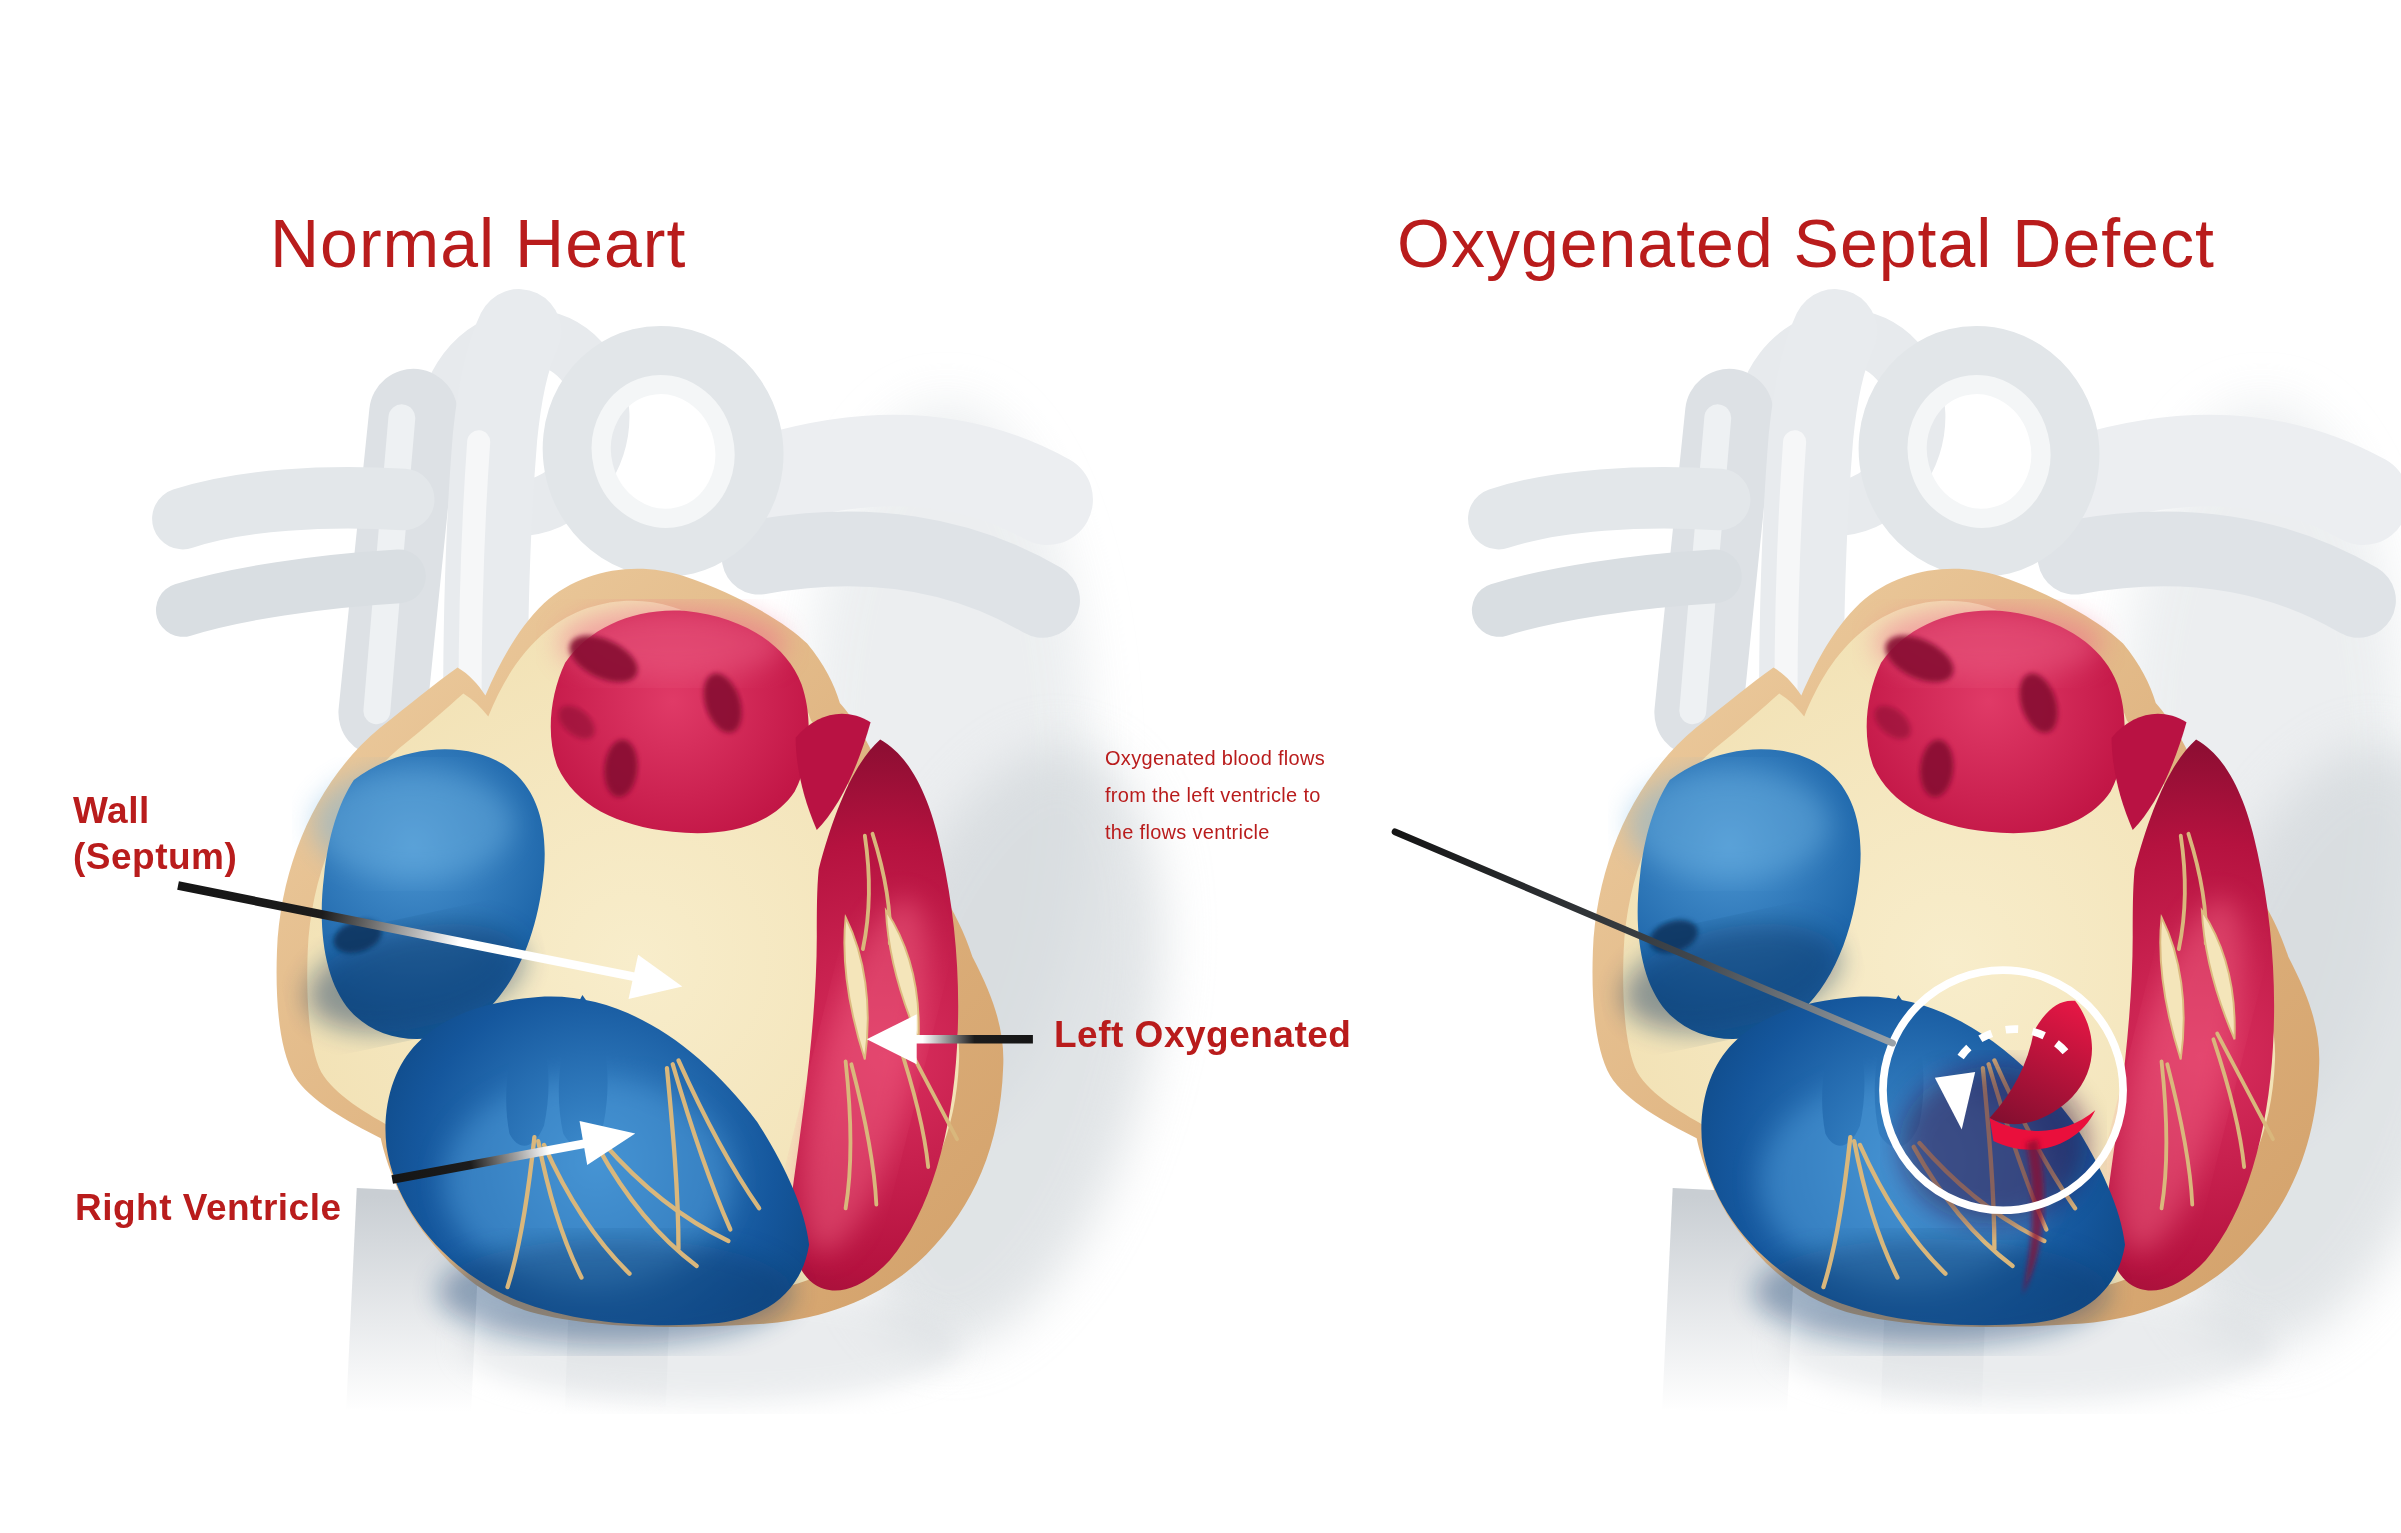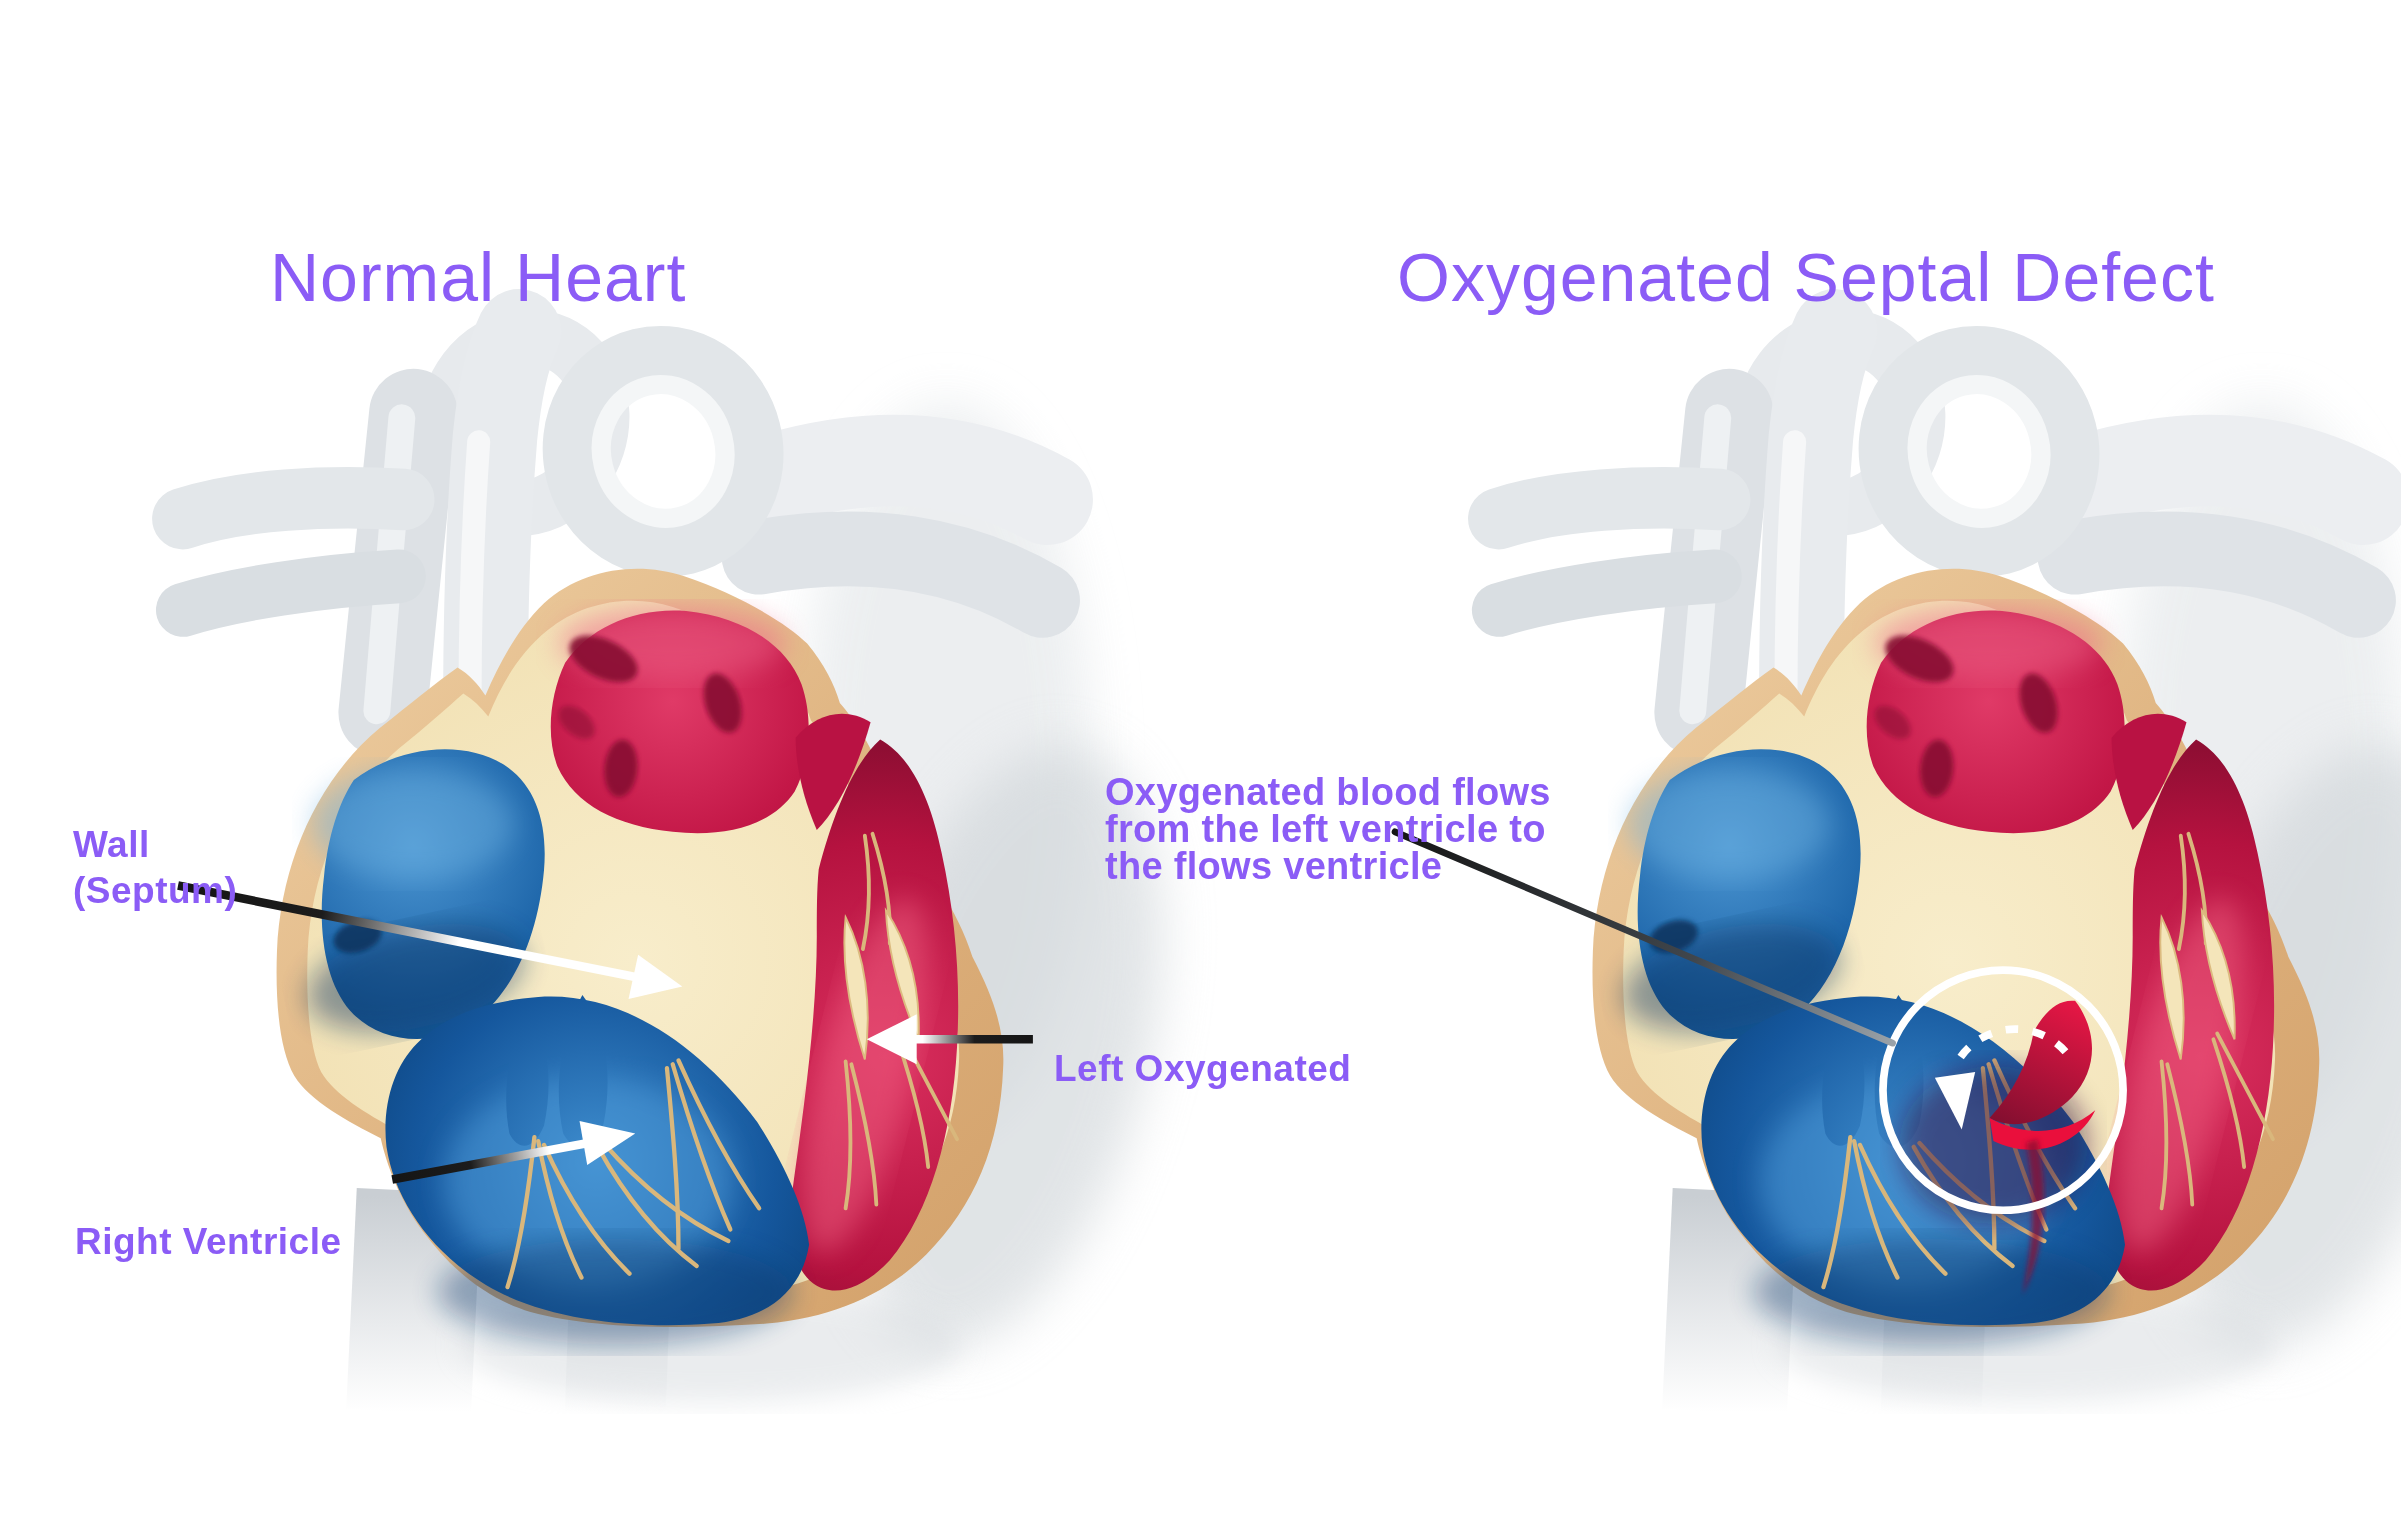--- a/index.html
+++ b/index.html
@@ -10,32 +10,32 @@
     font-family: "Liberation Sans", sans-serif;
   }
   .stage {
     position: relative;
     width: 2402px; height: 1533px;
     background: #ffffff;
   }
   .stage svg.figure {
     position: absolute; left: 0; top: 0;
   }
-  .txt { position: absolute; color: #8b5cf6; white-space: nowrap; margin-top: 34px; }
+  .txt { position: absolute; color: #b91c1c; white-space: nowrap; }
   .title {
     font-size: 68px; font-weight: 400; letter-spacing: 1px; line-height: 1.1;
   }
   .label {
     font-size: 37px; font-weight: 700; letter-spacing: 0.5px; line-height: 46px;
   }
   .anno-heading {
     font-size: 41px; font-weight: 400; letter-spacing: 0.5px; line-height: 48px;
   }
   .anno-desc {
-    font-size: 38px; font-weight: 700; letter-spacing: 0.3px; line-height: 37px;
+    font-size: 20px; font-weight: 400; letter-spacing: 0.3px; line-height: 37px;
   }
 </style>
 </head>
 <body>
 
 <div class="stage">
 
   <svg class="figure" width="2402" height="1533" viewBox="0 0 2500 1596" xmlns="http://www.w3.org/2000/svg" xmlns:xlink="http://www.w3.org/1999/xlink">
     <defs>
       <linearGradient id="gTan" gradientUnits="userSpaceOnUse" x1="350" y1="650" x2="1050" y2="1400">

